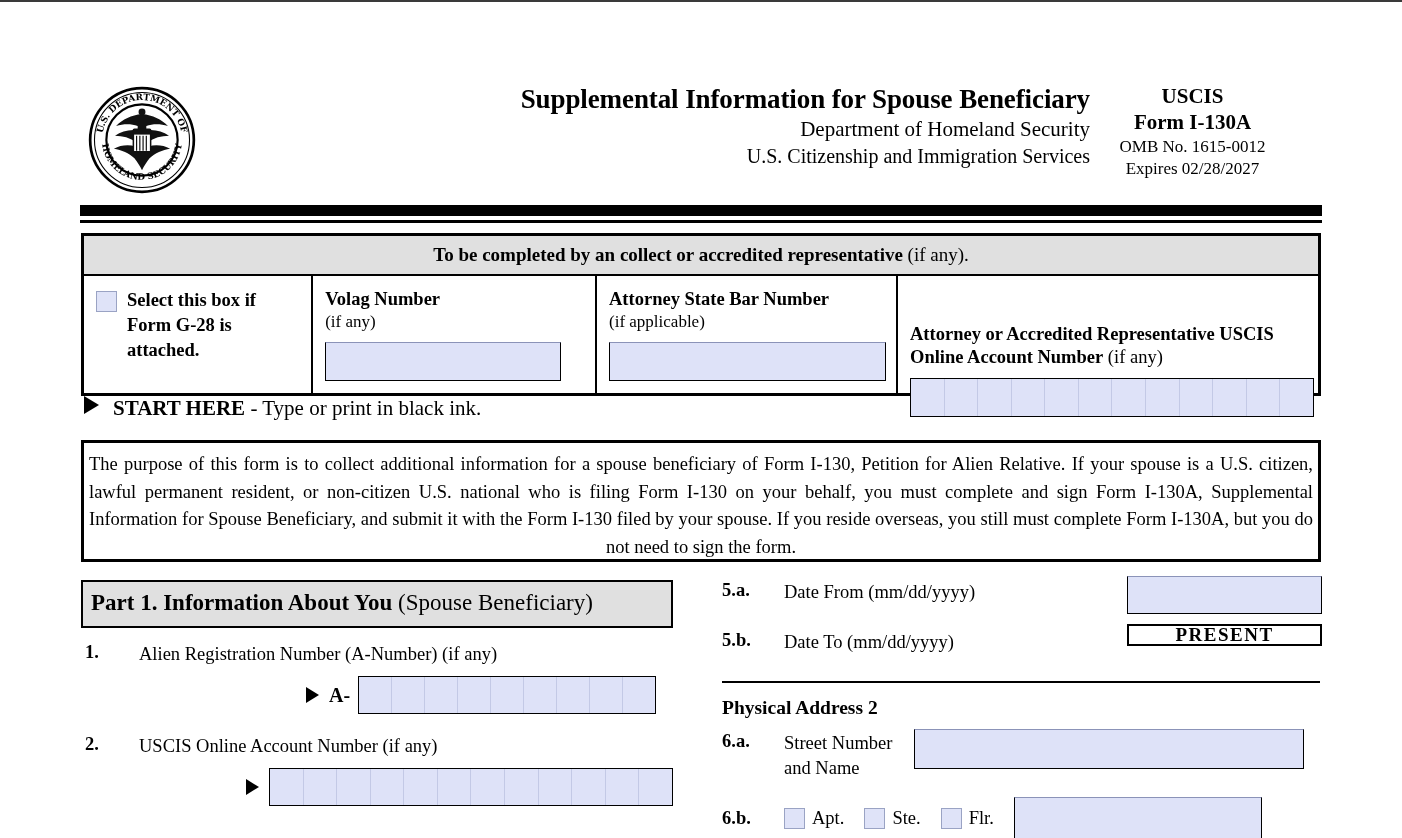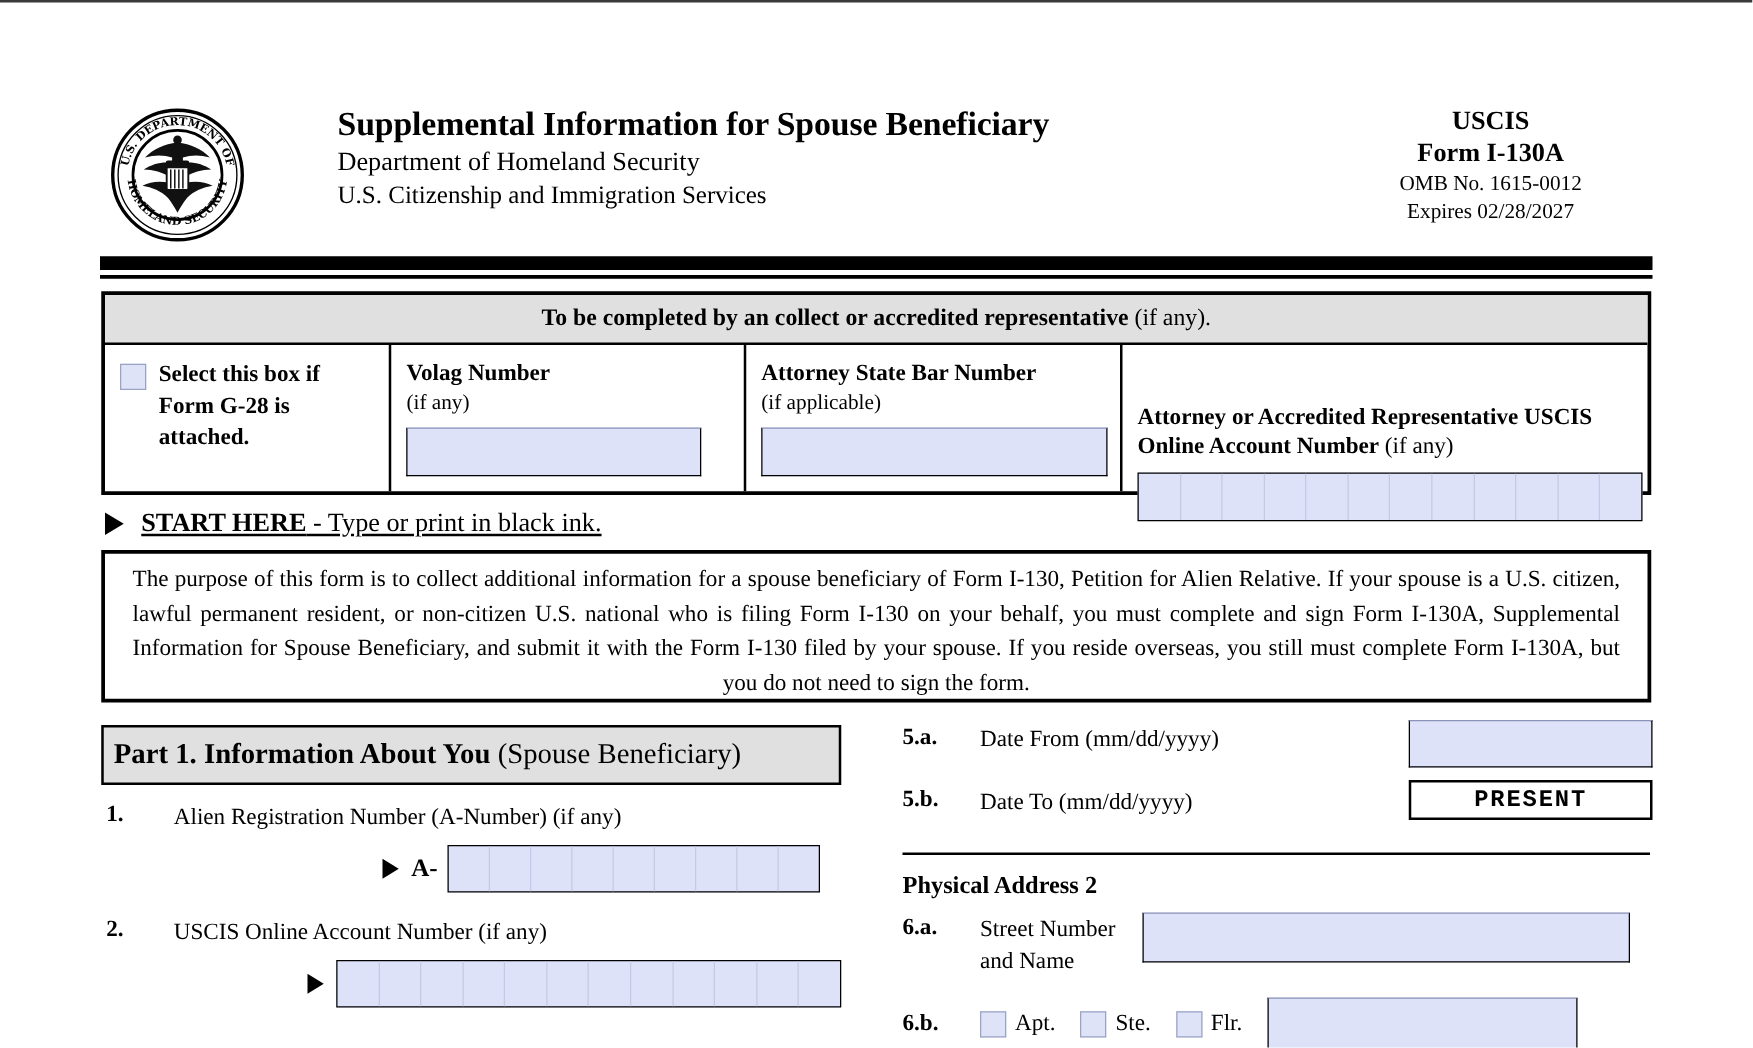--- a/index.html
+++ b/index.html
@@ -42,21 +42,21 @@
     left: 8px;
     top: 14px;
     width: 108px;
     height: 108px;
   }
   .header-center {
     position: absolute;
     left: 190px;
     top: 10px;
     width: 820px;
-    text-align: left;
+    text-align: right;
   }
   .h-title {
     font-size: 27px;
     font-weight: bold;
     letter-spacing: -0.1px;
     line-height: 34px;
   }
   .h-sub1 {
     font-size: 21px;
     font-weight: normal;
@@ -189,25 +189,24 @@
     flex: 1 1 0;
     border-right: 1px solid #c3c9e6;
     display: block;
   }
   .comb > i:last-child { border-right: none; }
 
   
   .starthere {
     position: absolute;
     left: 84px;
-    top: 406px;
-    display: flex;
-    align-items: center;
+    top: 396px;
+    display: flex;
+    align-items: flex-start;
     gap: 14px;
-    text-decoration: underline;
   }
   .tri {
     width: 0; height: 0;
     border-left: 15px solid #000;
     border-top: 9px solid transparent;
     border-bottom: 9px solid transparent;
   }
   .starthere-text {
     font-size: 21px;
     font-weight: bold;
@@ -215,21 +214,21 @@
   .starthere-text .thin { font-weight: normal; }
 
   .purposebox {
     position: absolute;
     left: 81px;
     top: 440px;
     width: 1240px;
     height: 122px;
     border: 3px solid #000;
     box-sizing: border-box;
-    padding: 8px 22px;
+    padding: 8px 5px;
     text-align: center;
   }
   .purposebox p {
     margin: 0;
     font-size: 18.5px;
     line-height: 27.5px;
     text-align: justify;
     text-align-last: center;
   }
 
@@ -315,31 +314,31 @@
     background: #000;
     margin: 8px 0 14px 0;
   }
   .secthead {
     font-size: 19.5px;
     font-weight: bold;
     margin-bottom: 12px;
   }
   .presentbox {
     width: 195px;
-    height: 32px;
+    height: 22px;
     border: 2px solid #000;
     box-sizing: border-box;
     background: #fff;
     display: flex;
     align-items: center;
     justify-content: center;
     font-size: 19px;
     font-weight: bold;
     letter-spacing: 1.5px;
-    font-family: Liberation Mono, monospace;
+    font-family: Liberation Serif, serif;
   }
   .chkinline {
     display: flex;
     align-items: center;
     gap: 7px;
     margin-right: 20px;
   }
   .chkinline span { font-size: 18.5px; }
 </style>
 </head>

